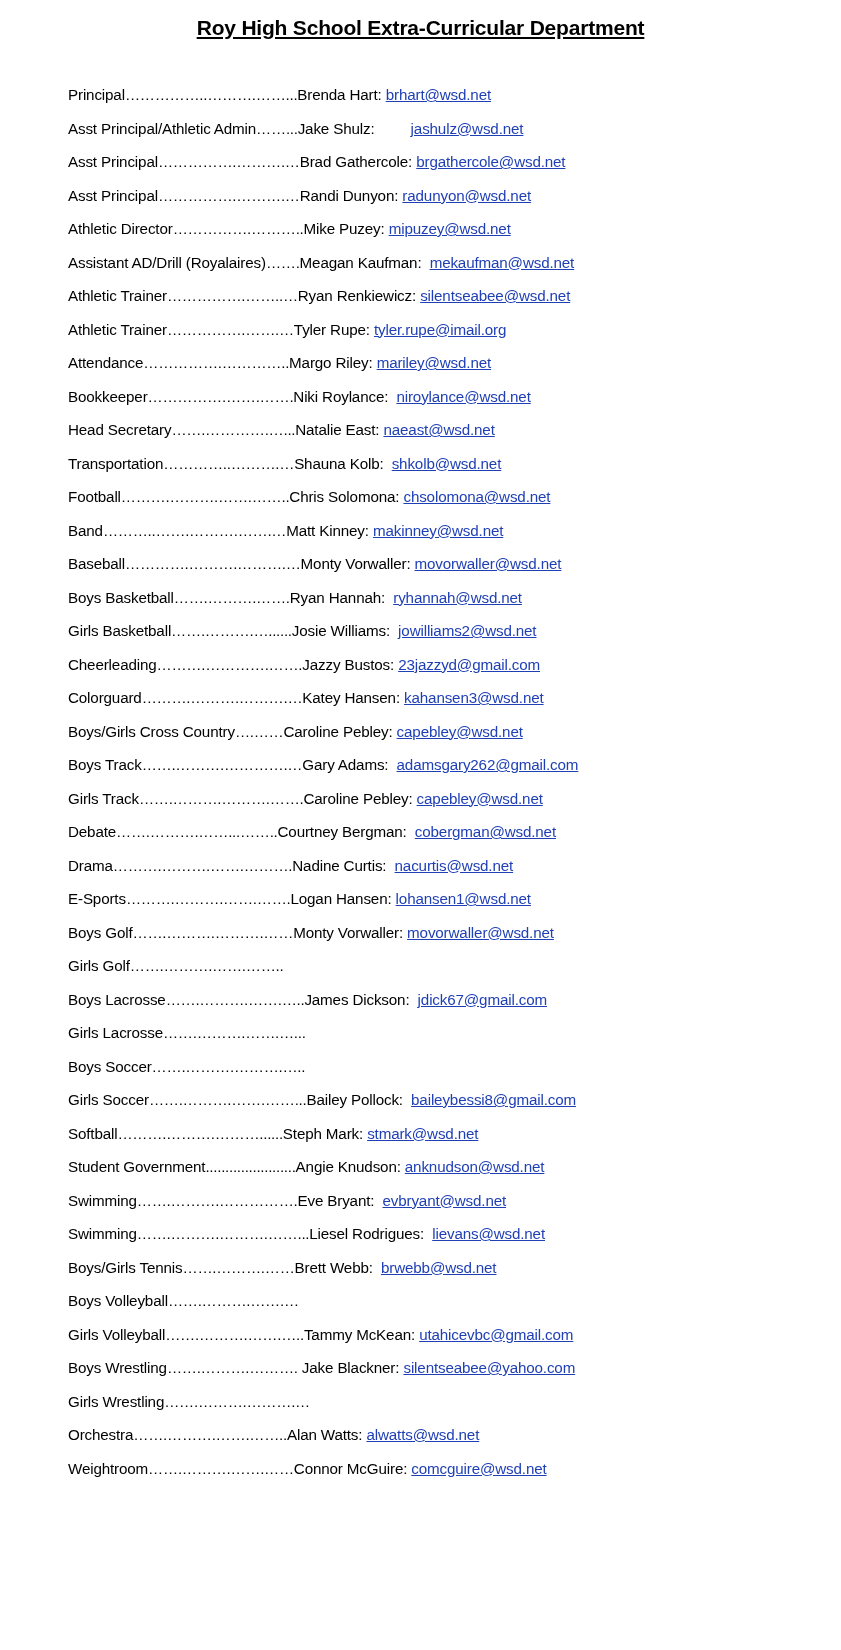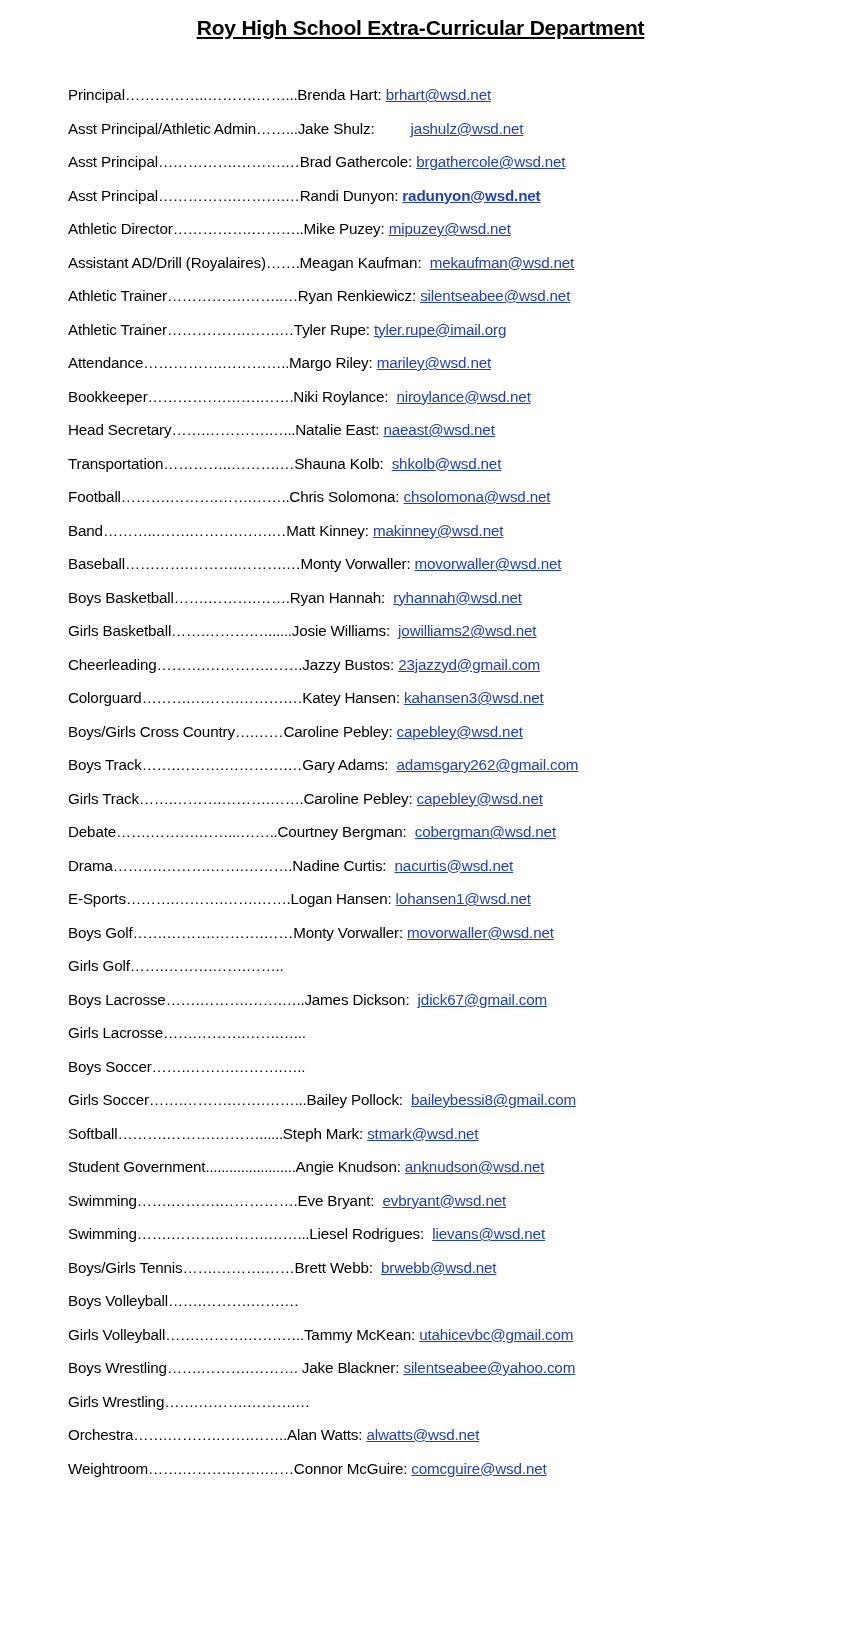--- a/index.html
+++ b/index.html
@@ -77,21 +77,21 @@
 <div class="page">
 
   <h1 class="doc-title">
     <span>Roy High School Extra-Curricular Department</span>
   </h1>
 
   <ul class="list">
       <li class="row"><span class="role">Principal</span><span class="dots">……………..……….……...</span><span class="person">Brenda Hart:</span><span class="gap">&nbsp;</span><a class="email" href="#" style="color: rgb(31, 63, 181);">brhart@wsd.net</a></li>
       <li class="row"><span class="role">Asst Principal/Athletic Admin</span><span class="dots">……...</span><span class="person">Jake Shulz:</span><span class="gap">&nbsp;</span><a class="email" href="#" style="color: rgb(31, 63, 181); padding-left: 32px;">jashulz@wsd.net</a></li>
       <li class="row"><span class="role">Asst Principal</span><span class="dots">…………….……….…</span><span class="person">Brad Gathercole:</span><span class="gap">&nbsp;</span><a class="email" href="#" style="color: rgb(31, 63, 181);">brgathercole@wsd.net</a></li>
-      <li class="row"><span class="role">Asst Principal</span><span class="dots">…………….……….…</span><span class="person">Randi Dunyon:</span><span class="gap">&nbsp;</span><a class="email" href="#" style="color: rgb(31, 63, 181); font-weight: bold;">radunyon@wsd.net</a></li>
+      <li class="row"><span class="role">Asst Principal</span><span class="dots">…………….……….…</span><span class="person">Randi Dunyon:</span><span class="gap">&nbsp;</span><a class="email" href="#" style="color: rgb(31, 63, 181);">radunyon@wsd.net</a></li>
       <li class="row"><span class="role">Athletic Director</span><span class="dots">…………….………..</span><span class="person">Mike Puzey:</span><span class="gap">&nbsp;</span><a class="email" href="#" style="color: rgb(31, 63, 181);">mipuzey@wsd.net</a></li>
       <li class="row"><span class="role">Assistant AD/Drill (Royalaires)</span><span class="dots">…….</span><span class="person">Meagan Kaufman:</span><span class="gap">&nbsp;&nbsp;</span><a class="email" href="#" style="color: rgb(31, 63, 181);">mekaufman@wsd.net</a></li>
       <li class="row"><span class="role">Athletic Trainer</span><span class="dots">…………….……..…</span><span class="person">Ryan Renkiewicz:</span><span class="gap">&nbsp;</span><a class="email" href="#" style="color: rgb(31, 63, 181);">silentseabee@wsd.net</a></li>
       <li class="row"><span class="role">Athletic Trainer</span><span class="dots">…………….…….…</span><span class="person">Tyler Rupe:</span><span class="gap">&nbsp;</span><a class="email" href="#" style="color: rgb(31, 63, 181);">tyler.rupe@imail.org</a></li>
       <li class="row"><span class="role">Attendance</span><span class="dots">…………….…………..</span><span class="person">Margo Riley:</span><span class="gap">&nbsp;</span><a class="email" href="#" style="color: rgb(31, 63, 181);">mariley@wsd.net</a></li>
       <li class="row"><span class="role">Bookkeeper</span><span class="dots">…………….…….…….</span><span class="person">Niki Roylance:</span><span class="gap">&nbsp;&nbsp;</span><a class="email" href="#" style="color: rgb(31, 63, 181);">niroylance@wsd.net</a></li>
       <li class="row"><span class="role">Head Secretary</span><span class="dots">…….………….…...</span><span class="person">Natalie East:</span><span class="gap">&nbsp;</span><a class="email" href="#" style="color: rgb(31, 63, 181);">naeast@wsd.net</a></li>
       <li class="row"><span class="role">Transportation</span><span class="dots">…………..……….…</span><span class="person">Shauna Kolb:</span><span class="gap">&nbsp;&nbsp;</span><a class="email" href="#" style="color: rgb(31, 63, 181);">shkolb@wsd.net</a></li>
       <li class="row"><span class="role">Football</span><span class="dots">……….……….…….……..</span><span class="person">Chris Solomona:</span><span class="gap">&nbsp;</span><a class="email" href="#" style="color: rgb(31, 63, 181);">chsolomona@wsd.net</a></li>
       <li class="row"><span class="role">Band</span><span class="dots">………..…….……….…….…</span><span class="person">Matt Kinney:</span><span class="gap">&nbsp;</span><a class="email" href="#" style="color: rgb(31, 63, 181);">makinney@wsd.net</a></li>

